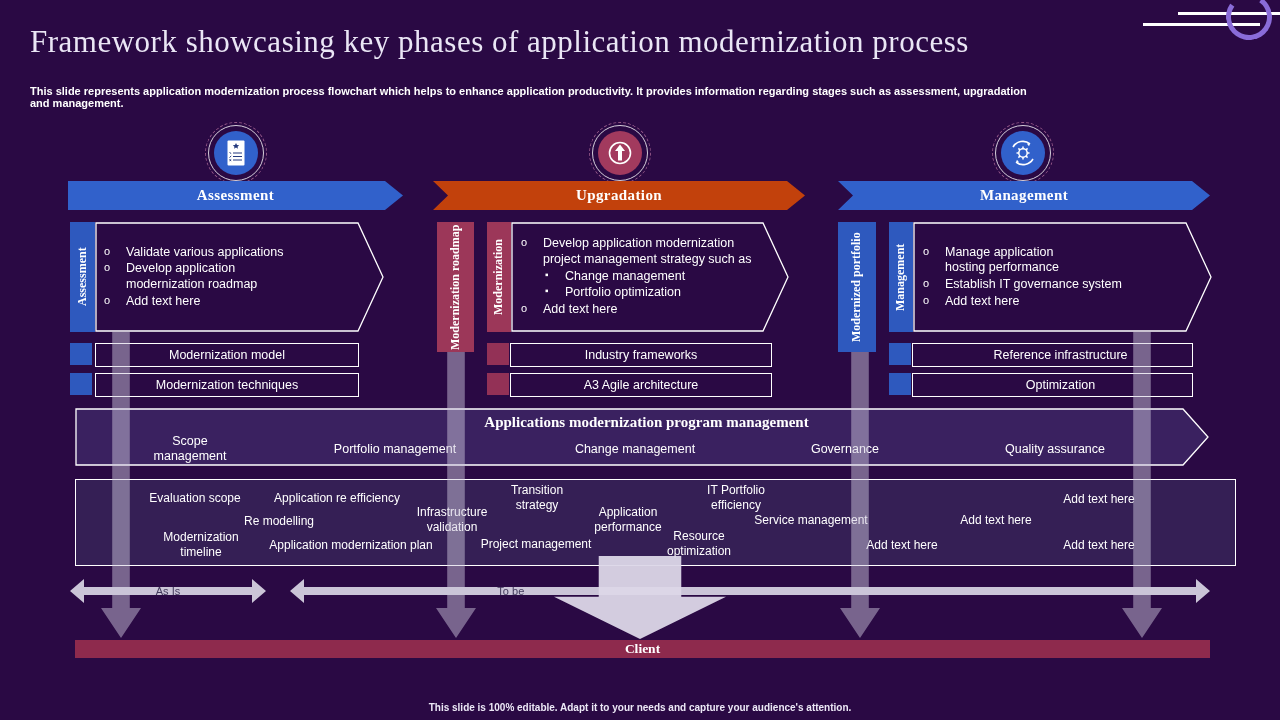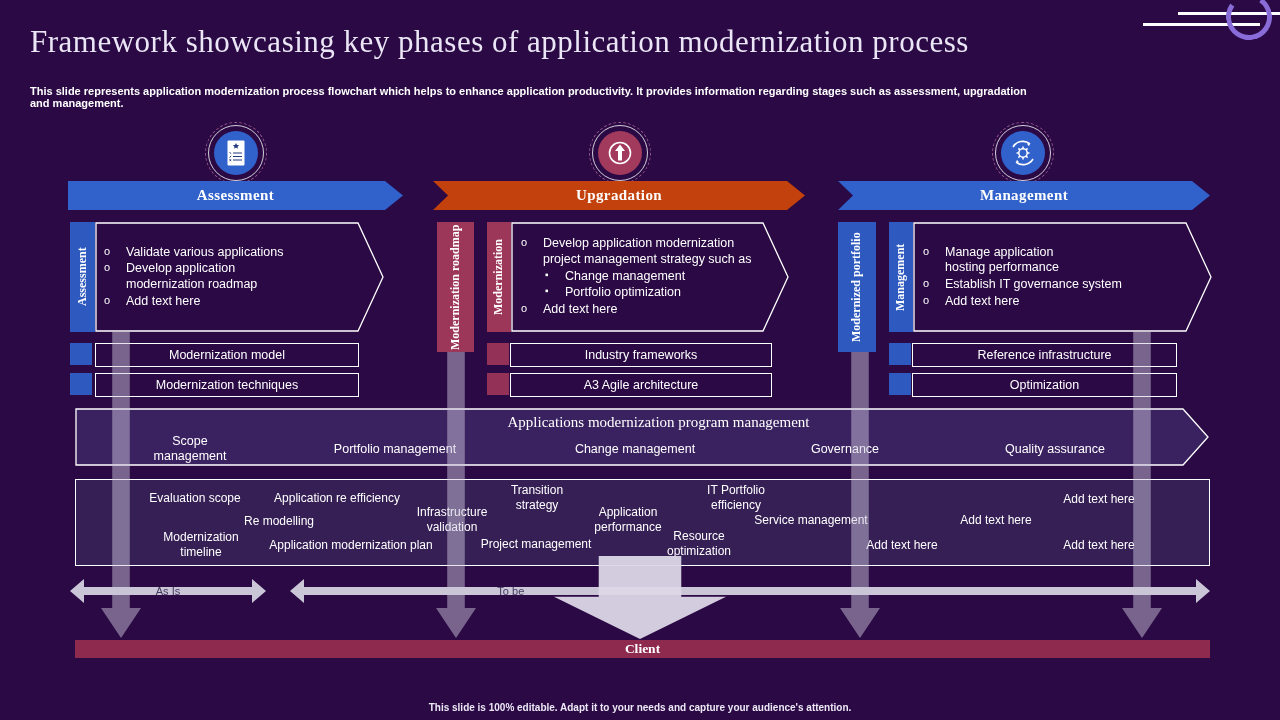--- a/index.html
+++ b/index.html
@@ -59,34 +59,34 @@
   .w160{max-width:160px;} .w152{max-width:152px;}
 
   
   .chip-sq{position:absolute;width:22px;height:22px;}
   .chip-sq.blue{background:#2e59be;} .chip-sq.maroon{background:#933156;}
   .chip{position:absolute;height:22px;border:1px solid #fff;display:flex;align-items:center;
         justify-content:center;font-size:12.5px;}
   .r1{top:343px;} .r2{top:373px;}
   #sq-a1,#sq-a2{left:70px;} #chip-a1,#chip-a2{left:95px;width:262px;}
   #sq-u1,#sq-u2{left:487px;} #chip-u1,#chip-u2{left:510px;width:260px;}
-  #sq-m1,#sq-m2{left:889px;} #chip-m1,#chip-m2{left:912px;width:263px;}
+  #sq-m1,#sq-m2{left:889px;} #chip-m1,#chip-m2{left:912px;width:263px;padding-left:16px;}
 
   
   .band{position:absolute;left:75px;top:408px;width:1135px;height:58px;}
-  .band-title{position:absolute;left:16px;top:6px;width:1135px;text-align:center;
-              font-family:"Liberation Serif",serif;font-weight:normal;font-size:15px;}
+  .band-title{position:absolute;left:4px;top:6px;width:1135px;text-align:center;
+              font-family:"Liberation Serif",serif;font-weight:bold;font-size:15px;}
   .band-item{position:absolute;top:41px;transform:translate(-50%,-50%);font-size:12.5px;
              text-align:center;white-space:nowrap;line-height:1.2;}
   .bi0{left:115px;white-space:normal;width:95px;}
   .bi1{left:320px;} .bi2{left:560px;} .bi3{left:770px;} .bi4{left:980px;}
 
   
   .panel{position:absolute;left:75px;top:479px;width:1133px;height:85px;border:1px solid #fff;
-         background:#351f55;}
+         background:#351f55;padding-left:26px;}
   .scat{position:absolute;transform:translate(-50%,-50%);font-size:12px;line-height:1.25;
         text-align:center;white-space:nowrap;}
   .wrap{white-space:normal;}
   .s0{left:119px;top:18px;} .s1{left:261px;top:18px;} .s2{left:203px;top:41px;}
   .s3{left:125px;top:65px;width:115px;} .s4{left:275px;top:65px;width:165px;}
   .s5{left:376px;top:40px;width:115px;} .s6{left:461px;top:18px;width:85px;}
   .s7{left:460px;top:64px;width:115px;} .s8{left:552px;top:40px;width:115px;}
   .s9{left:623px;top:64px;width:115px;} .s10{left:660px;top:18px;width:105px;}
   .s11{left:735px;top:40px;width:115px;} .s12{left:826px;top:65px;}
   .s13{left:920px;top:40px;} .s14{left:1023px;top:19px;} .s15{left:1023px;top:65px;}

